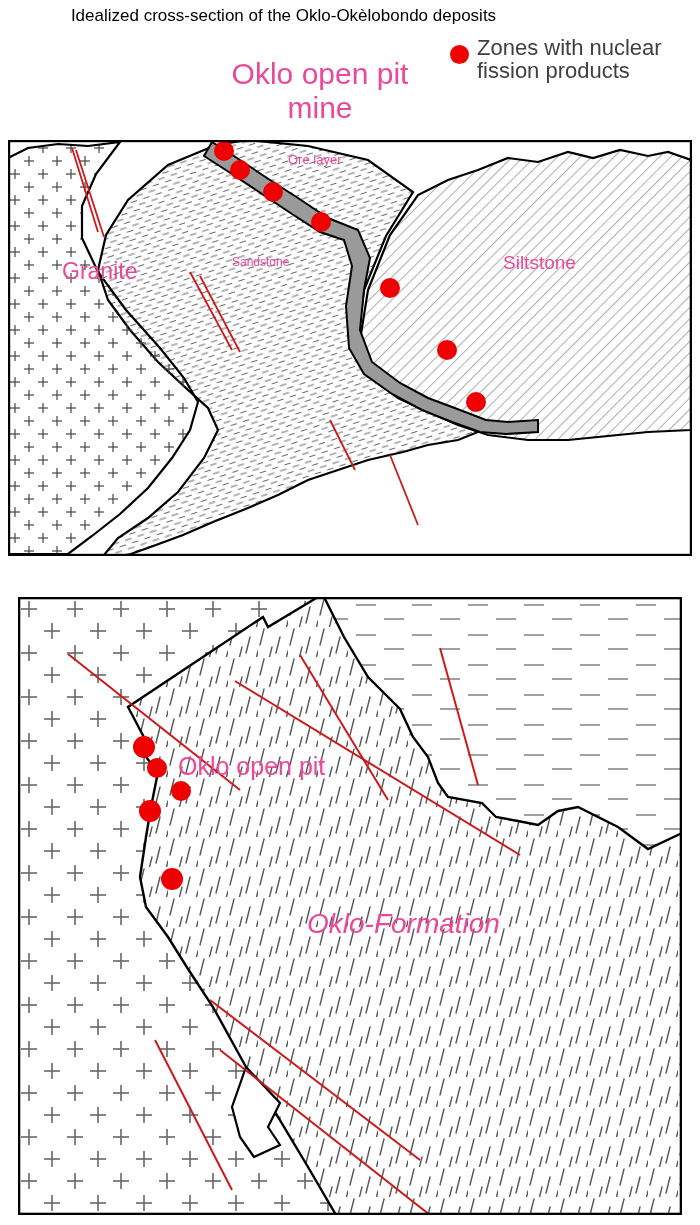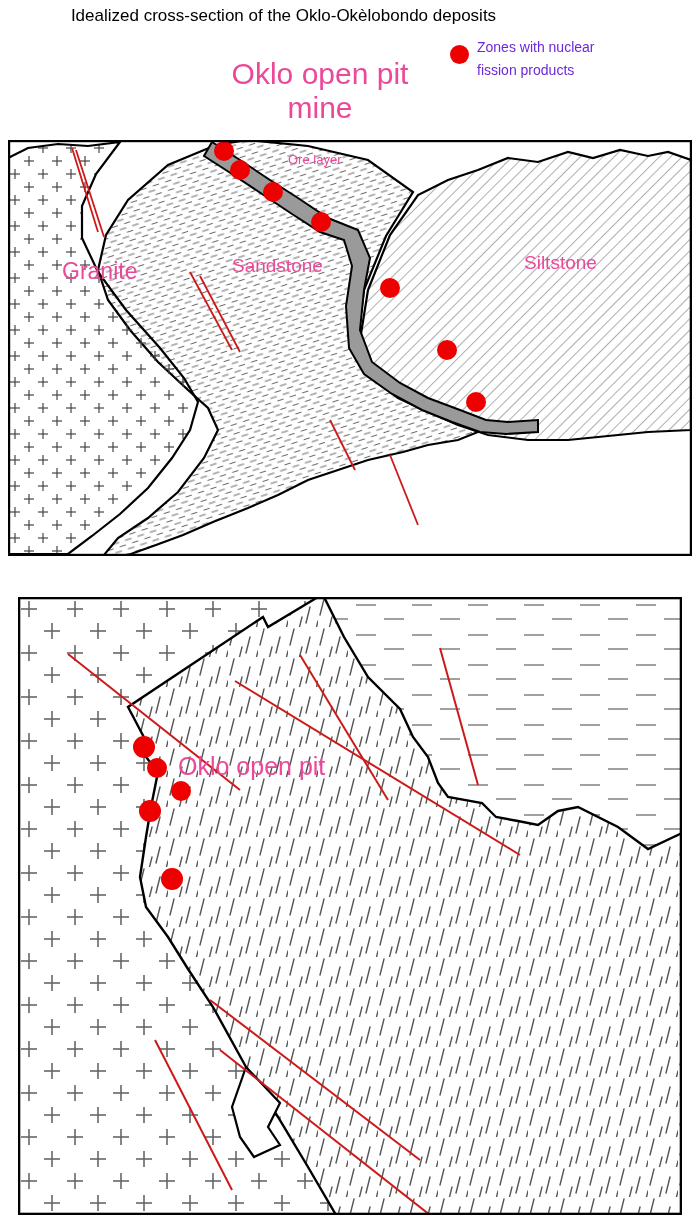--- a/index.html
+++ b/index.html
@@ -43,24 +43,24 @@
   }
   .legend-dot {
     width: 19px;
     height: 19px;
     border-radius: 50%;
     background: #ee0000;
     margin-top: 9px;
     flex: 0 0 auto;
   }
   .legend-label {
-    font-size: 14px;
+    font-size: 22px;
     line-height: 23px;
     white-space: pre-line;
-    color: #6d28d9;
+    color: #404040;
   }
 
   .panel {
     position: absolute;
     left: 0;
   }
   svg { display: block; }
 
   .overlay-label {
     position: absolute;
@@ -72,22 +72,22 @@
   #label-mine {
     left: 200px; top: 57px;
     width: 240px;
     text-align: center;
     font-size: 30px;
     line-height: 34px;
     white-space: pre-line;
   }
   #label-ore     { left: 288px; top: 152px; font-size: 13px; }
   #label-granite { left: 62px;  top: 258px; font-size: 23px; }
-  #label-sandst  { left: 232px; top: 255px; font-size: 19px; }
-  #label-siltst  { left: 524px; top: 252px; font-size: 19px; }
+  #label-sandst  { left: 232px; top: 255px; font-size: 12px; }
+  #label-siltst  { left: 503px; top: 252px; font-size: 19px; }
   #label-openpit { left: 178px; top: 752px; font-size: 25px; }
   #label-formation {
     left: 307px; top: 908px;
     font-size: 28px;
     font-style: italic;
   }
 </style>
 </head>
 <body>
 
@@ -236,14 +236,15 @@
           <circle cx="132" cy="214" r="11"></circle>
           <circle cx="154" cy="282" r="11"></circle>
         </g>
       </g>
 
       <rect x="1" y="1" width="662" height="616" fill="none" stroke="#000" stroke-width="2.6"></rect>
     </svg>
   </div>
 
   <div class="overlay-label" id="label-openpit">Oklo open pit</div>
+  <div class="overlay-label" id="label-formation">Oklo-Formation</div>
 
 </div>
 
 </body></html>

